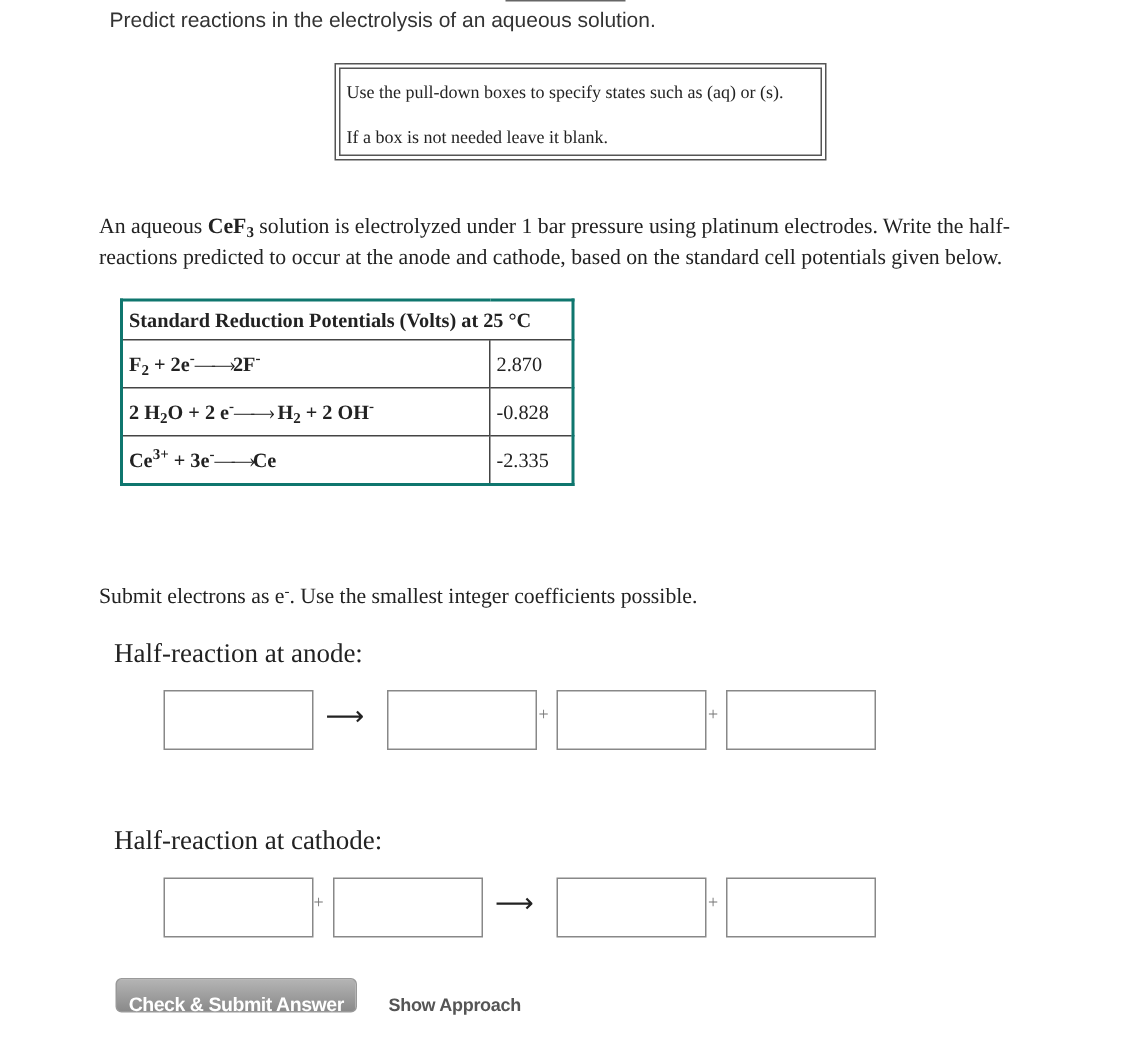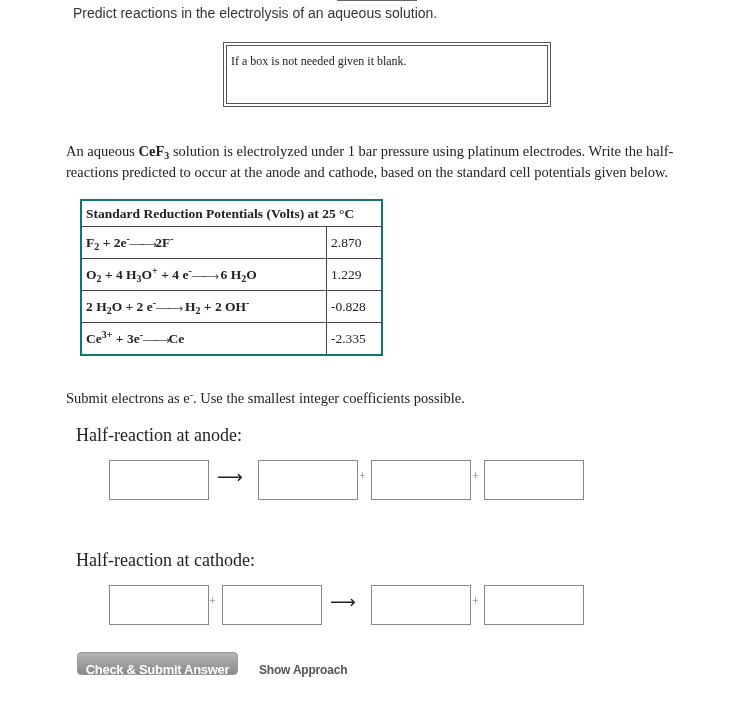--- a/index.html
+++ b/index.html
@@ -45,38 +45,35 @@
 </style>
 </head>
 <body>
 
 <div class="top-rule"></div>
 
 <div class="title sans">Predict reactions in the electrolysis of an aqueous solution.</div>
 
 <div class="instr-box serif">
   <div class="instr-inner">
-    <p>If a box is not needed given it blank.</p>
+    <p>Use the pull-down boxes to specify states such as (aq) or (s).</p>
+    <p>If a box is not needed leave it blank.</p>
   </div>
 </div>
 
 <div class="problem serif"><span>An aqueous </span><b><span>CeF</span><sub>3</sub></b><span> solution is electrolyzed under 1 bar pressure using platinum electrodes. Write the half-reactions predicted to occur at the anode and cathode, based on the standard cell potentials given below.</span></div>
 
 <table class="srp serif">
   <tbody>
       <tr>
     <th colspan="2">Standard Reduction Potentials (Volts) at 25 °C</th>
   </tr>
   <tr>
     <td class="rx">F<sub>2</sub> + 2e<sup>-</sup><span class="arrow">——›</span>2F<sup>-</sup></td>
     <td class="val">2.870</td>
-  </tr>
-  <tr>
-    <td class="rx">O<sub>2</sub> + 4 H<sub>3</sub>O<sup>+</sup> + 4 e<sup>-</sup><span class="arrow">——›</span> 6 H<sub>2</sub>O</td>
-    <td class="val">1.229</td>
   </tr>
   <tr>
     <td class="rx">2 H<sub>2</sub>O + 2 e<sup>-</sup><span class="arrow">——›</span> H<sub>2</sub> + 2 OH<sup>-</sup></td>
     <td class="val">-0.828</td>
   </tr>
   <tr>
     <td class="rx">Ce<sup>3+</sup> + 3e<sup>-</sup><span class="arrow">——›</span>Ce</td>
     <td class="val">-2.335</td>
   </tr>
 </tbody>

